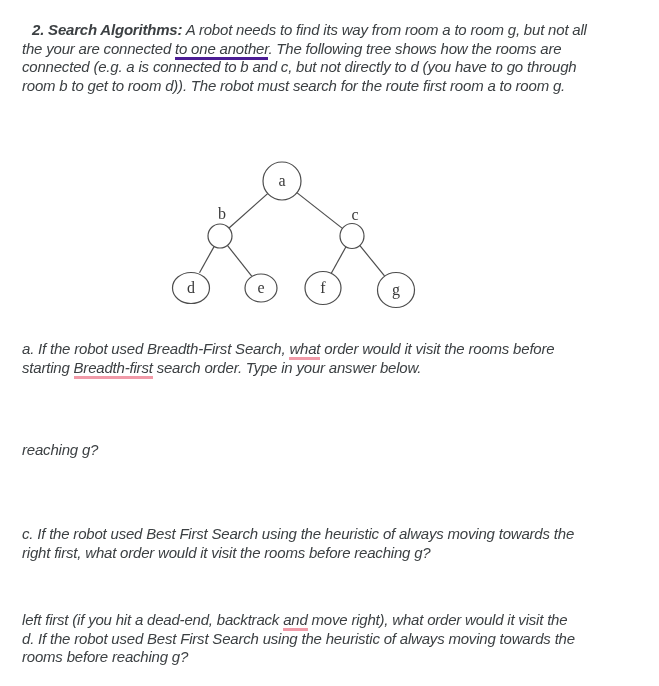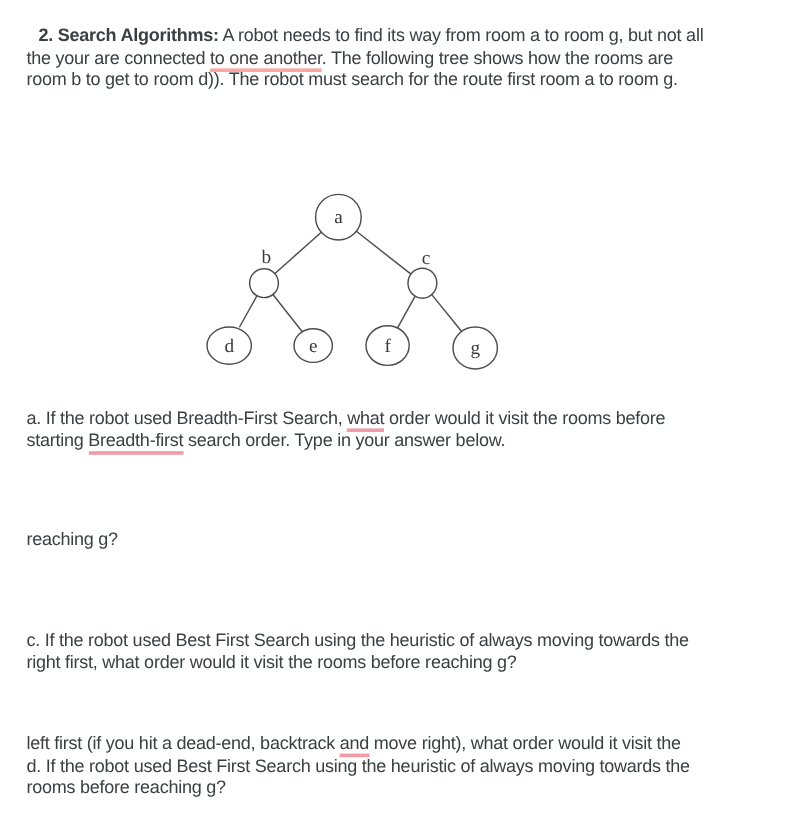--- a/index.html
+++ b/index.html
@@ -16,25 +16,25 @@
     color: #3c4043;
   }
   .para {
     position: absolute;
     left: 22px;
     width: 625px;
     font-size: 15px;
     line-height: 18.7px;
     letter-spacing: -0.2px;
   }
-  .para .line { white-space: pre; }
+  .para .line { white-space: pre; font-style: italic; }
   .para.intro .line:first-child { text-indent: 10px; }
   .bold { font-weight: 700; }
   .u-blue {
-    border-bottom: 3px solid #fca5a5;
+    border-bottom: 3px solid #4c1d95;
   }
   .u-pink {
     border-bottom: 3px solid #f19aa8;
   }
   #tree-svg {
     position: absolute;
     left: 0; top: 0;
     width: 659px; height: 686px;
     pointer-events: none;
   }
@@ -43,20 +43,21 @@
     font-size: 16px;
     fill: #3a3a3a;
   }
 </style>
 </head>
 <body>
 
 <div class="para intro" style="top:21px">
     <div class="line"><span class="bold">2. Search Algorithms:</span><span> A robot needs to find its way from room a to room g, but not all</span></div>
     <div class="line"><span>the your are connected </span><span class="u-blue">to one another</span><span>. The following tree shows how the rooms are</span></div>
+    <div class="line"><span>connected (e.g. a is connected to b and c, but not directly to d (you have to go through</span></div>
     <div class="line"><span>room b to get to room d)). The robot must search for the route first room a to room g.</span></div>
   </div>
 
 <svg id="tree-svg" viewBox="0 0 659 686" xmlns="http://www.w3.org/2000/svg">
     <line x1="268.5" y1="192.9" x2="228.2" y2="228.7" stroke="#4d4d4d" stroke-width="1.2"></line>
     <line x1="296.2" y1="192.1" x2="343.0" y2="228.9" stroke="#4d4d4d" stroke-width="1.2"></line>
     <line x1="214.6" y1="245.6" x2="199.5" y2="272.7" stroke="#4d4d4d" stroke-width="1.2"></line>
     <line x1="226.8" y1="244.6" x2="251.7" y2="276.2" stroke="#4d4d4d" stroke-width="1.2"></line>
     <line x1="346.4" y1="246.0" x2="331.3" y2="273.2" stroke="#4d4d4d" stroke-width="1.2"></line>
     <line x1="359.3" y1="244.9" x2="384.9" y2="276.4" stroke="#4d4d4d" stroke-width="1.2"></line>

